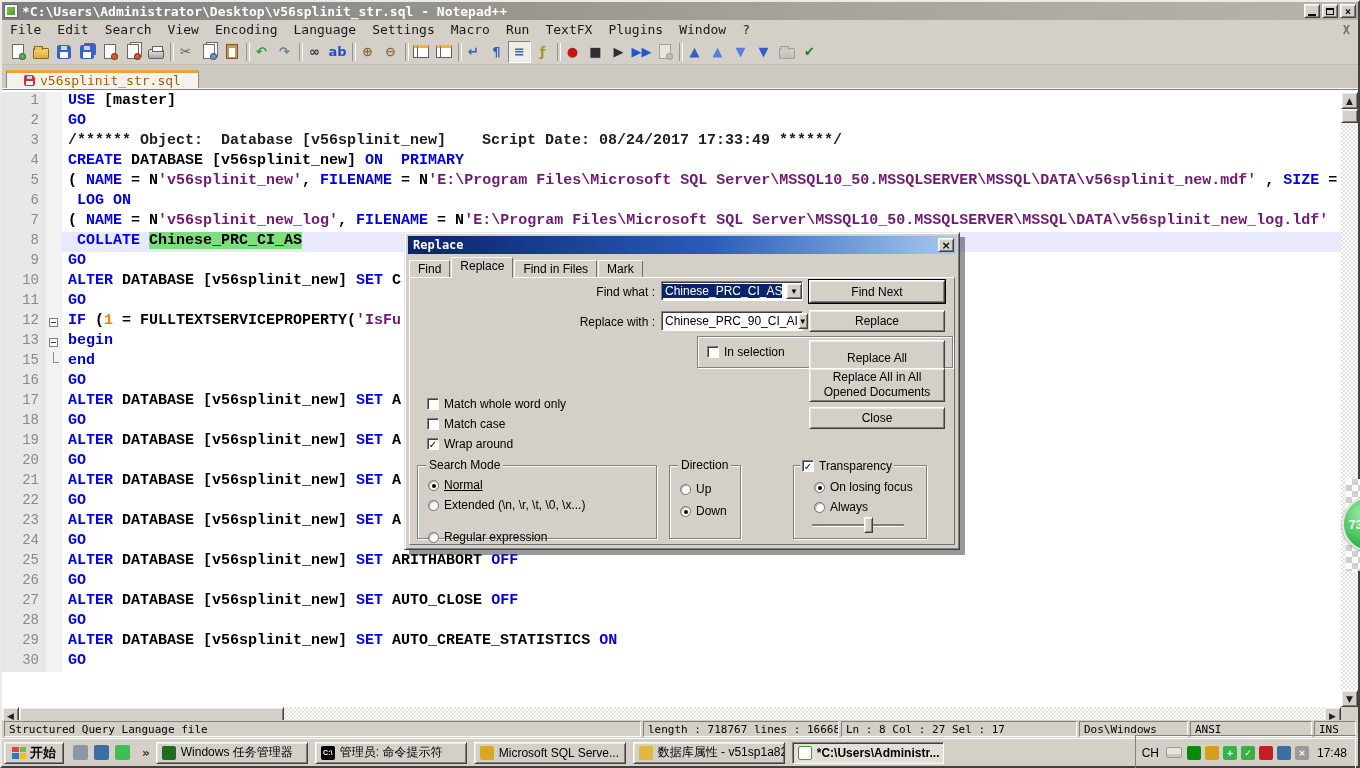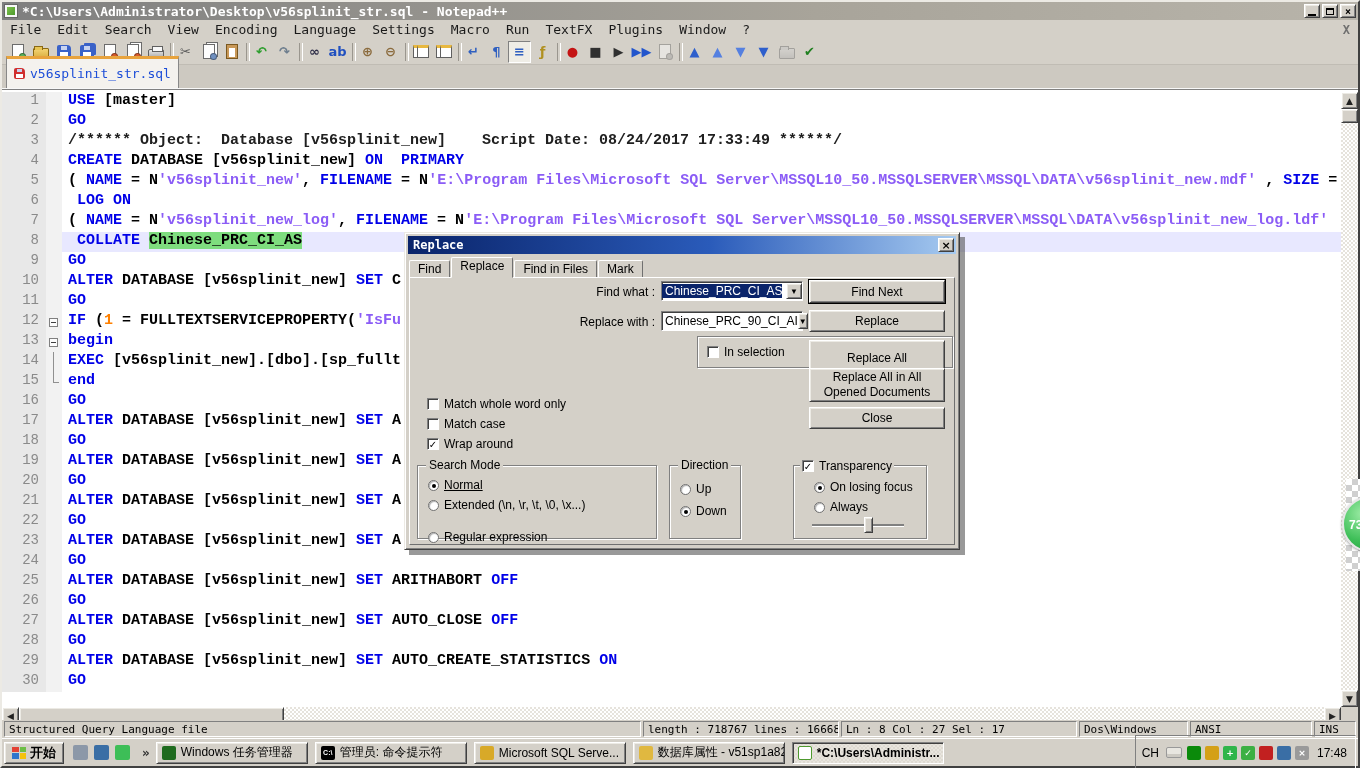--- a/index.html
+++ b/index.html
@@ -61,40 +61,40 @@
   .clip { width:12px; height:15px; background:#C89858; border:1px solid #7A5820; position:relative; }
   .clip::after { content:""; position:absolute; left:2px; top:3px; width:6px; height:9px; background:#FFF; }
   .wp { width:16px; height:13px; position:relative; }
   .wp::before, .wp::after { content:""; position:absolute; width:10px; height:9px;
     background:#FFF; border:1px solid #606060; border-top:3px solid #E8B840; }
   .wp::before { left:0; top:0; } .wp::after { right:0; bottom:0; }
 
   
   .tabbar { position:absolute; left:0; top:63px; right:0; height:24px; background:#CDC9C1;
     display:flex; align-items:flex-end; padding-left:4px; border-bottom:1px solid #F8F8F8; }
-  .tab { height:32px; background:#F4F2EE; border:1px solid #888; border-bottom:none;
-    border-top:3px solid #E8A33D; display:flex; align-items:center; gap:5px; padding:0 7px;
-    font:13px "DejaVu Sans Mono", monospace; color:#1d4ed8; }
+  .tab { height:18px; background:#F4F2EE; border:1px solid #888; border-bottom:none;
+    border-top:3px solid #E8A33D; display:flex; align-items:center; gap:5px; padding:0 17px;
+    font:13px "DejaVu Sans Mono", monospace; color:#a16207; }
   .tab .flp { width:11px; height:11px; background:#D03030; }
   .tab .flp::after { left:2px; width:7px; height:4px; }
   .tab .flp::before { left:3px; width:5px; height:3px; }
 
   
   .editor { position:absolute; left:0; top:87px; right:0; height:635px; background:#FFF;
     border-top:1px solid #808080; overflow:hidden; }
   .code-area { position:absolute; left:0; top:2px; right:17px; bottom:17px; overflow:hidden; }
   .code-line { display:flex; height:20px; line-height:20px; white-space:pre;
     font:700 15px "Liberation Mono", monospace; }
   .ln { flex:0 0 44px; background:#E8E8E8; color:#8A8A8A; text-align:right; padding-right:7px;
     font:400 14px "Liberation Mono", monospace; }
   .fold { flex:0 0 16px; background:#F2F2F2; position:relative; }
   .txt { flex:1 1 auto; padding-left:6px; color:#000; }
   .txt.cur { background:#E8E8FF; }
   .c-kw { color:#0000E8; } .c-pl { color:#000; } .c-br { color:#000; }
-  .c-str { color:#8b5cf6; } .c-num { color:#FF8000; } .c-cmt { color:#202020; }
+  .c-str { color:#701a75; } .c-num { color:#FF8000; } .c-cmt { color:#202020; }
   .c-sel { background:#7EDD7E; color:#000; }
   .fbox { position:absolute; left:3px; top:6px; width:9px; height:9px; background:#FCFCFC;
     border:1px solid #808080; }
   .fbox::after { content:""; position:absolute; left:1px; top:3px; width:5px; height:1px; background:#404040; }
   .fline { position:absolute; left:7px; top:0; bottom:0; width:1px; background:#909090; }
   .fend { position:absolute; left:7px; top:0; height:10px; width:1px; background:#909090; }
   .fend::after { content:""; position:absolute; left:0; top:10px; width:6px; height:1px; background:#909090; }
 
   
   .vscroll { position:absolute; right:0; top:2px; bottom:17px; width:17px; background:
@@ -360,21 +360,20 @@
         <div class="code-line"><span class="ln">4</span><span class="fold"></span><span class="txt"><span class="c-kw">CREATE</span><span class="c-pl"> DATABASE </span><span class="c-br">[v56splinit_new]</span><span class="c-pl"> </span><span class="c-kw">ON</span><span class="c-pl">  </span><span class="c-kw">PRIMARY</span></span></div>
         <div class="code-line"><span class="ln">5</span><span class="fold"></span><span class="txt"><span class="c-pl">( </span><span class="c-kw">NAME</span><span class="c-pl"> = N</span><span class="c-str">'v56splinit_new'</span><span class="c-pl">, </span><span class="c-kw">FILENAME</span><span class="c-pl"> = N</span><span class="c-str">'E:\Program Files\Microsoft SQL Server\MSSQL10_50.MSSQLSERVER\MSSQL\DATA\v56splinit_new.mdf'</span><span class="c-pl"> , </span><span class="c-kw">SIZE</span><span class="c-pl"> =</span></span></div>
         <div class="code-line"><span class="ln">6</span><span class="fold"></span><span class="txt"><span class="c-pl"> </span><span class="c-kw">LOG</span><span class="c-pl"> </span><span class="c-kw">ON</span></span></div>
         <div class="code-line"><span class="ln">7</span><span class="fold"></span><span class="txt"><span class="c-pl">( </span><span class="c-kw">NAME</span><span class="c-pl"> = N</span><span class="c-str">'v56splinit_new_log'</span><span class="c-pl">, </span><span class="c-kw">FILENAME</span><span class="c-pl"> = N</span><span class="c-str">'E:\Program Files\Microsoft SQL Server\MSSQL10_50.MSSQLSERVER\MSSQL\DATA\v56splinit_new_log.ldf'</span></span></div>
         <div class="code-line"><span class="ln">8</span><span class="fold"></span><span class="txt cur"><span class="c-pl"> </span><span class="c-kw">COLLATE</span><span class="c-pl"> </span><span class="c-sel">Chinese_PRC_CI_AS</span></span></div>
         <div class="code-line"><span class="ln">9</span><span class="fold"></span><span class="txt"><span class="c-kw">GO</span></span></div>
         <div class="code-line"><span class="ln">10</span><span class="fold"></span><span class="txt"><span class="c-kw">ALTER</span><span class="c-pl"> DATABASE </span><span class="c-br">[v56splinit_new]</span><span class="c-pl"> </span><span class="c-kw">SET</span><span class="c-pl"> C</span></span></div>
         <div class="code-line"><span class="ln">11</span><span class="fold"></span><span class="txt"><span class="c-kw">GO</span></span></div>
         <div class="code-line"><span class="ln">12</span><span class="fold"><span class="fbox"></span></span><span class="txt"><span class="c-kw">IF</span><span class="c-pl"> (</span><span class="c-num">1</span><span class="c-pl"> = FULLTEXTSERVICEPROPERTY(</span><span class="c-str">'IsFu</span></span></div>
         <div class="code-line"><span class="ln">13</span><span class="fold"><span class="fbox"></span></span><span class="txt"><span class="c-kw">begin</span></span></div>
-        <div class="code-line"><span class="ln">14</span><span class="fold"><span class="fline"></span></span><span class="txt"><span class="c-kw">EXEC</span><span class="c-pl"> </span><span class="c-br">[v56splinit_new].[dbo].[sp_fullt</span></span></div>
         <div class="code-line"><span class="ln">15</span><span class="fold"><span class="fend"></span></span><span class="txt"><span class="c-kw">end</span></span></div>
         <div class="code-line"><span class="ln">16</span><span class="fold"></span><span class="txt"><span class="c-kw">GO</span></span></div>
         <div class="code-line"><span class="ln">17</span><span class="fold"></span><span class="txt"><span class="c-kw">ALTER</span><span class="c-pl"> DATABASE </span><span class="c-br">[v56splinit_new]</span><span class="c-pl"> </span><span class="c-kw">SET</span><span class="c-pl"> A</span></span></div>
         <div class="code-line"><span class="ln">18</span><span class="fold"></span><span class="txt"><span class="c-kw">GO</span></span></div>
         <div class="code-line"><span class="ln">19</span><span class="fold"></span><span class="txt"><span class="c-kw">ALTER</span><span class="c-pl"> DATABASE </span><span class="c-br">[v56splinit_new]</span><span class="c-pl"> </span><span class="c-kw">SET</span><span class="c-pl"> A</span></span></div>
         <div class="code-line"><span class="ln">20</span><span class="fold"></span><span class="txt"><span class="c-kw">GO</span></span></div>
         <div class="code-line"><span class="ln">21</span><span class="fold"></span><span class="txt"><span class="c-kw">ALTER</span><span class="c-pl"> DATABASE </span><span class="c-br">[v56splinit_new]</span><span class="c-pl"> </span><span class="c-kw">SET</span><span class="c-pl"> A</span></span></div>
         <div class="code-line"><span class="ln">22</span><span class="fold"></span><span class="txt"><span class="c-kw">GO</span></span></div>
         <div class="code-line"><span class="ln">23</span><span class="fold"></span><span class="txt"><span class="c-kw">ALTER</span><span class="c-pl"> DATABASE </span><span class="c-br">[v56splinit_new]</span><span class="c-pl"> </span><span class="c-kw">SET</span><span class="c-pl"> A</span></span></div>
         <div class="code-line"><span class="ln">24</span><span class="fold"></span><span class="txt"><span class="c-kw">GO</span></span></div>

